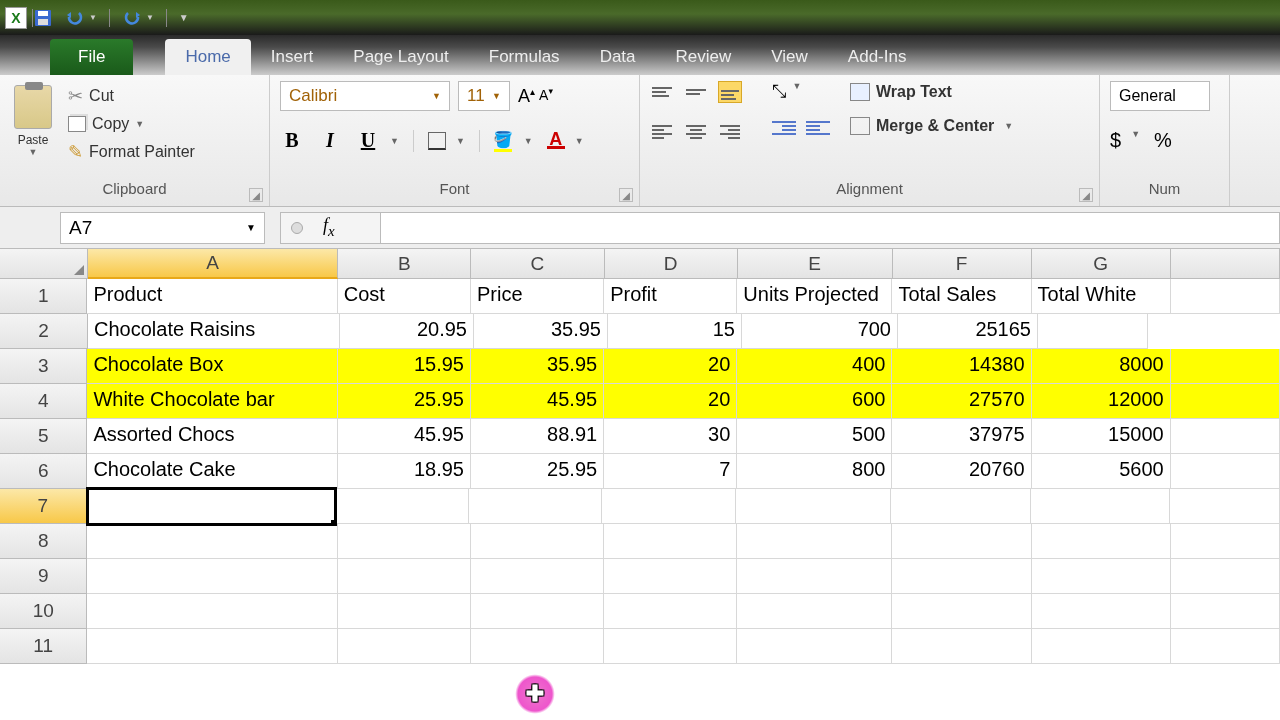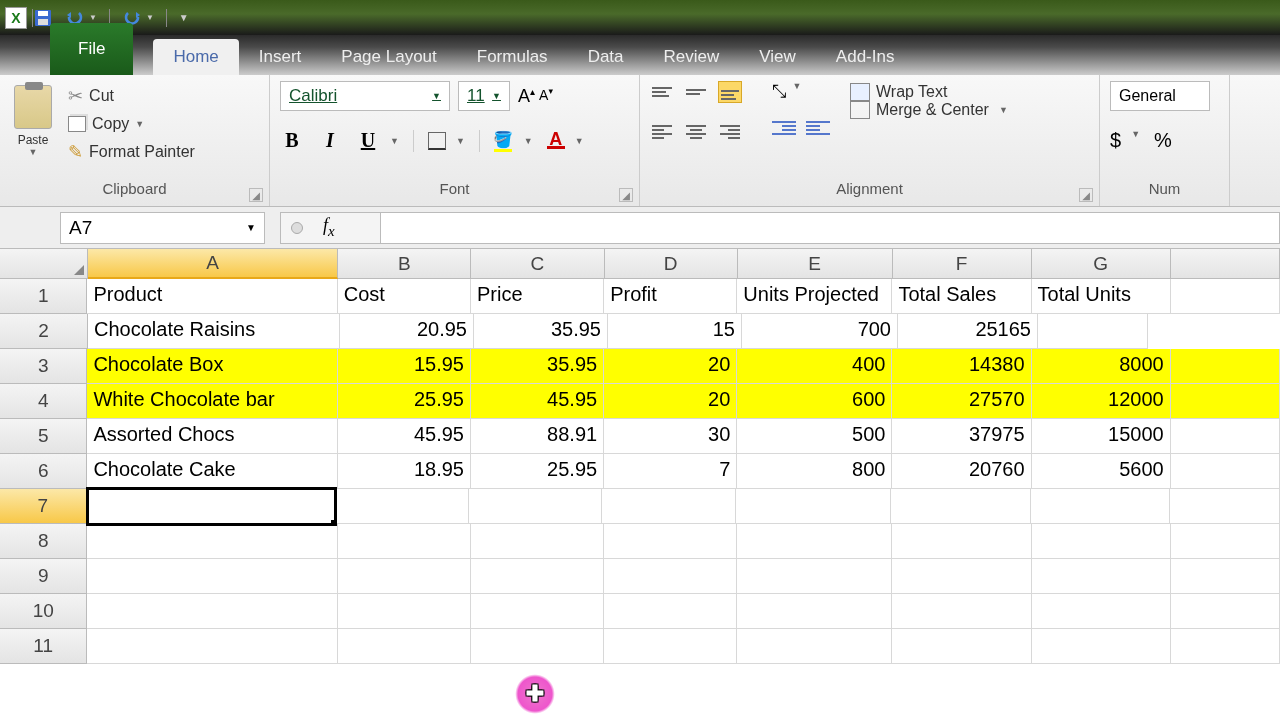--- a/index.html
+++ b/index.html
@@ -8,21 +8,21 @@
 
 .titlebar { height: 35px; background: linear-gradient(to bottom, #3a5a1a 0%, #4a6a2a 40%, #1a1a1a 100%); display: flex; align-items: center; padding: 0 5px; }
 .titlebar .ticon { width: 22px; height: 22px; background: #fff; border: 1px solid #999; display: flex; align-items: center; justify-content: center; color: #1a7a1a; font-weight: bold; font-size: 14px; margin-right: 5px; }
 .titlebar .qat { display: flex; align-items: center; gap: 12px; }
 .titlebar .qbtn { color: #ddd; cursor: pointer; display: flex; align-items: center; }
 .titlebar .sep { width: 1px; height: 18px; background: #888; }
 
 
 .ribbon-tabs { height: 40px; background: linear-gradient(to bottom, #2a2a2a 0%, #4a4a4a 30%, #ccc 100%); display: flex; align-items: flex-end; padding-left: 50px; }
 .rtab { padding: 8px 20px; color: #fff; font-size: 17px; cursor: pointer; border-radius: 4px 4px 0 0; }
-.rtab.file { background: linear-gradient(to bottom, #2a7a2a, #1a5a1a); margin-right: 20px; padding: 16px 28px; }
+.rtab.file { background: linear-gradient(to bottom, #2a7a2a, #1a5a1a); margin-right: 32px; padding: 8px 28px; }
 .rtab.active { background: #f0f0f0; color: #4a6aaa; }
 .rtab.inactive { color: #eee; }
 
 
 .ribbon-body { height: 132px; background: linear-gradient(to bottom, #f8f8f8, #e8e8e8); border-bottom: 1px solid #bbb; display: flex; }
 .ribgroup { border-right: 1px solid #ccc; padding: 6px 10px; display: flex; flex-direction: column; justify-content: space-between; position: relative; }
 .ribgroup .label { text-align: center; font-size: 15px; color: #555; height: 20px; }
 .ribgroup .dialog-launcher { position: absolute; right: 6px; bottom: 4px; font-size: 10px; color: #888; border: 1px solid #bbb; width: 14px; height: 14px; display: flex; align-items: center; justify-content: center; }
 
 .clipboard-grp { width: 270px; }
@@ -32,21 +32,21 @@
 .paste-icon::before { content: ""; position: absolute; top: -4px; left: 10px; width: 18px; height: 8px; background: #888; border-radius: 2px; }
 .paste-txt { margin-top: 4px; font-size: 12px; color: #333; }
 .clip-right { display: flex; flex-direction: column; gap: 8px; padding-top: 4px; }
 .clip-item { display: flex; align-items: center; gap: 6px; cursor: pointer; font-size: 16px; color: #333; }
 .scissors { color: #888; font-size: 18px; }
 .copy-icon { width: 18px; height: 16px; border: 1px solid #888; background: #fff; box-shadow: 2px -2px 0 #ddd; }
 .brush { color: #cc9933; font-size: 18px; }
 
 .font-grp { width: 370px; }
 .font-row1 { display: flex; gap: 8px; align-items: center; margin-bottom: 18px; }
-.font-combo { border: 1px solid #bbb; background: #fff; height: 30px; display: flex; align-items: center; padding: 0 8px; font-size: 17px; color: #14532d; text-decoration: underline; }
+.font-combo { border: 1px solid #bbb; background: #fff; height: 30px; display: flex; align-items: center; padding: 0 8px; font-size: 17px; color: #a16207; }
 .font-name { width: 170px; justify-content: space-between; }
 .font-size { width: 52px; justify-content: space-between; }
 .grow-shrink { display: flex; gap: 4px; }
 .gs-btn { font-size: 15px; cursor: pointer; }
 .font-row2 { display: flex; gap: 14px; align-items: center; }
 .fbtn { cursor: pointer; font-size: 20px; width: 24px; text-align: center; }
 .fbtn.b { font-weight: bold; font-family: "Times New Roman"; }
 .fbtn.i { font-style: italic; font-family: "Times New Roman"; font-weight: bold; }
 .fbtn.u { text-decoration: underline; font-family: "Times New Roman"; font-weight: bold; }
 .drop-arrow { font-size: 9px; color: #666; margin-left: -4px; }
@@ -60,21 +60,21 @@
 .align-grp { width: 460px; }
 .align-rows { display: flex; gap: 20px; }
 .align-col1 { display: flex; flex-direction: column; gap: 18px; }
 .align-set { display: flex; gap: 10px; }
 .align-btn { width: 24px; height: 22px; display: flex; flex-direction: column; justify-content: center; gap: 2px; cursor: pointer; padding: 2px; }
 .align-btn.active { background: #fcd868; border: 1px solid #d8a828; }
 .align-btn .l { height: 2px; background: #666; }
 .orient-btn { font-size: 18px; cursor: pointer; }
 .indent-btn { width: 24px; height: 20px; cursor: pointer; display: flex; flex-direction: column; gap: 2px; position: relative; }
 .indent-btn .l { height: 2px; background: #5577cc; }
-.align-col2 { display: flex; flex-direction: column; padding-top: 2px; }
+.align-col2 { display: flex; flex-direction: column; gap: 16px; padding-top: 2px; font-weight: bold; }
 .wrap-merge { display: flex; align-items: center; gap: 6px; font-size: 16px; color: #333; cursor: pointer; }
 .wrap-icon { width: 20px; height: 18px; border: 1px solid #888; background: #e8f0ff; }
 .merge-icon { width: 20px; height: 18px; border: 1px solid #888; }
 
 .num-grp { width: 130px; }
 .num-combo { border: 1px solid #bbb; background: #fff; height: 30px; width: 100px; display: flex; align-items: center; justify-content: space-between; padding: 0 8px; font-size: 16px; margin-bottom: 18px; }
 .num-row2 { display: flex; gap: 14px; font-size: 20px; }
 
 
 .formula-bar { height: 42px; background: #eee; border-bottom: 1px solid #bbb; display: flex; align-items: center; }
@@ -339,21 +339,21 @@
     </div>
   <div id="grid-rows">
       <div class="grid-row">
         <div class="row-h">1</div>
         <div class="cell" style="width: 252px;">Product</div>
         <div class="cell" style="width: 134px;">Cost</div>
         <div class="cell" style="width: 134px;">Price</div>
         <div class="cell" style="width: 134px;">Profit</div>
         <div class="cell" style="width: 156px;">Units Projected</div>
         <div class="cell" style="width: 140px;">Total Sales</div>
-        <div class="cell" style="width: 140px;">Total Units</div>
+        <div class="cell" style="width: 140px;">Total White</div>
         <div class="cell" style="width: 110px;"></div>
       </div>
       <div class="grid-row">
         <div class="row-h">2</div>
         <div class="cell" style="width: 252px;">Chocolate Raisins</div>
         <div class="cell num" style="width: 134px;">20.95</div>
         <div class="cell num" style="width: 134px;">35.95</div>
         <div class="cell num" style="width: 134px;">15</div>
         <div class="cell num" style="width: 156px;">700</div>
         <div class="cell num" style="width: 140px;">25165</div>

